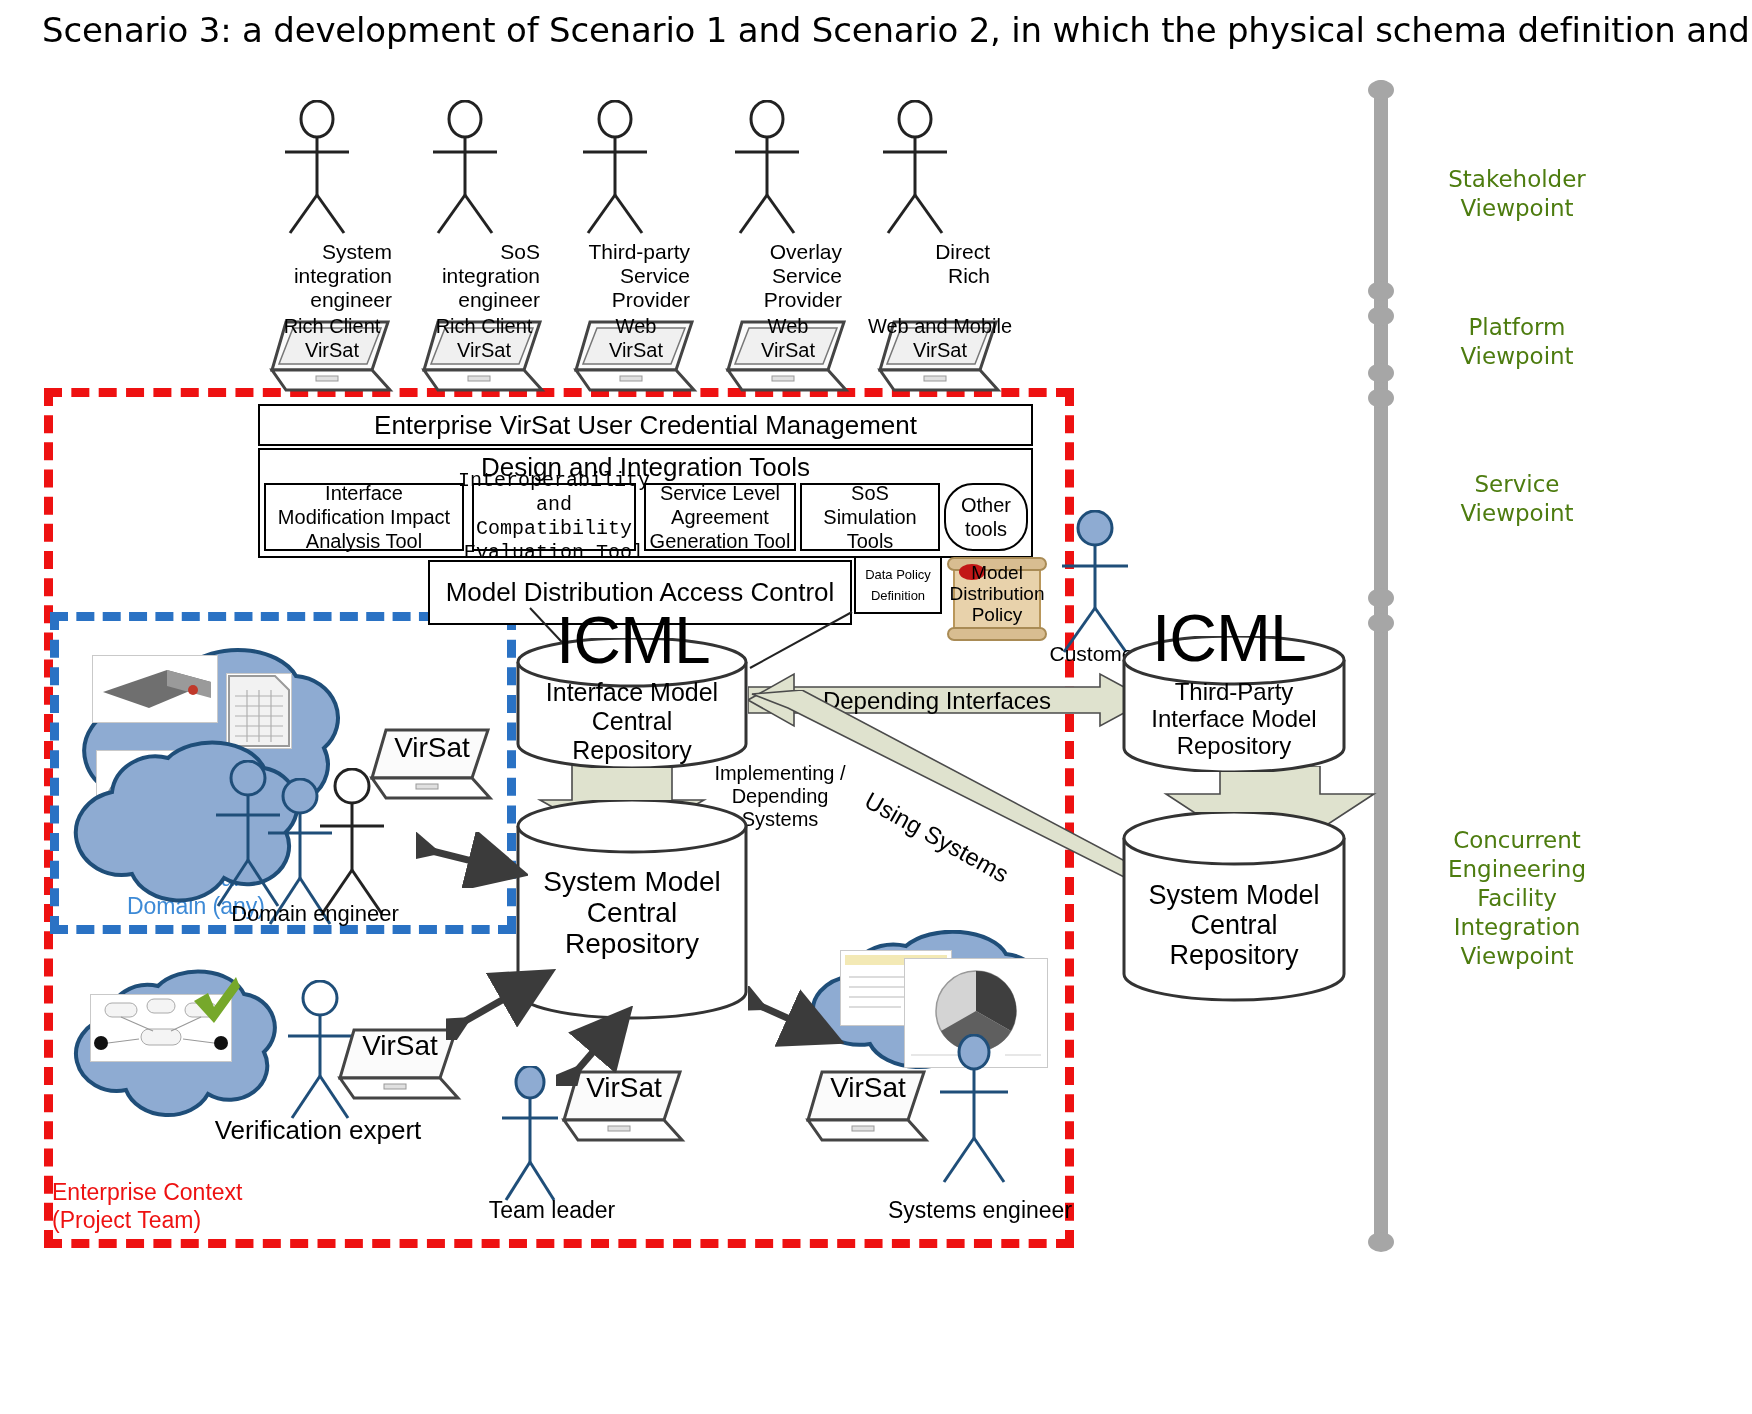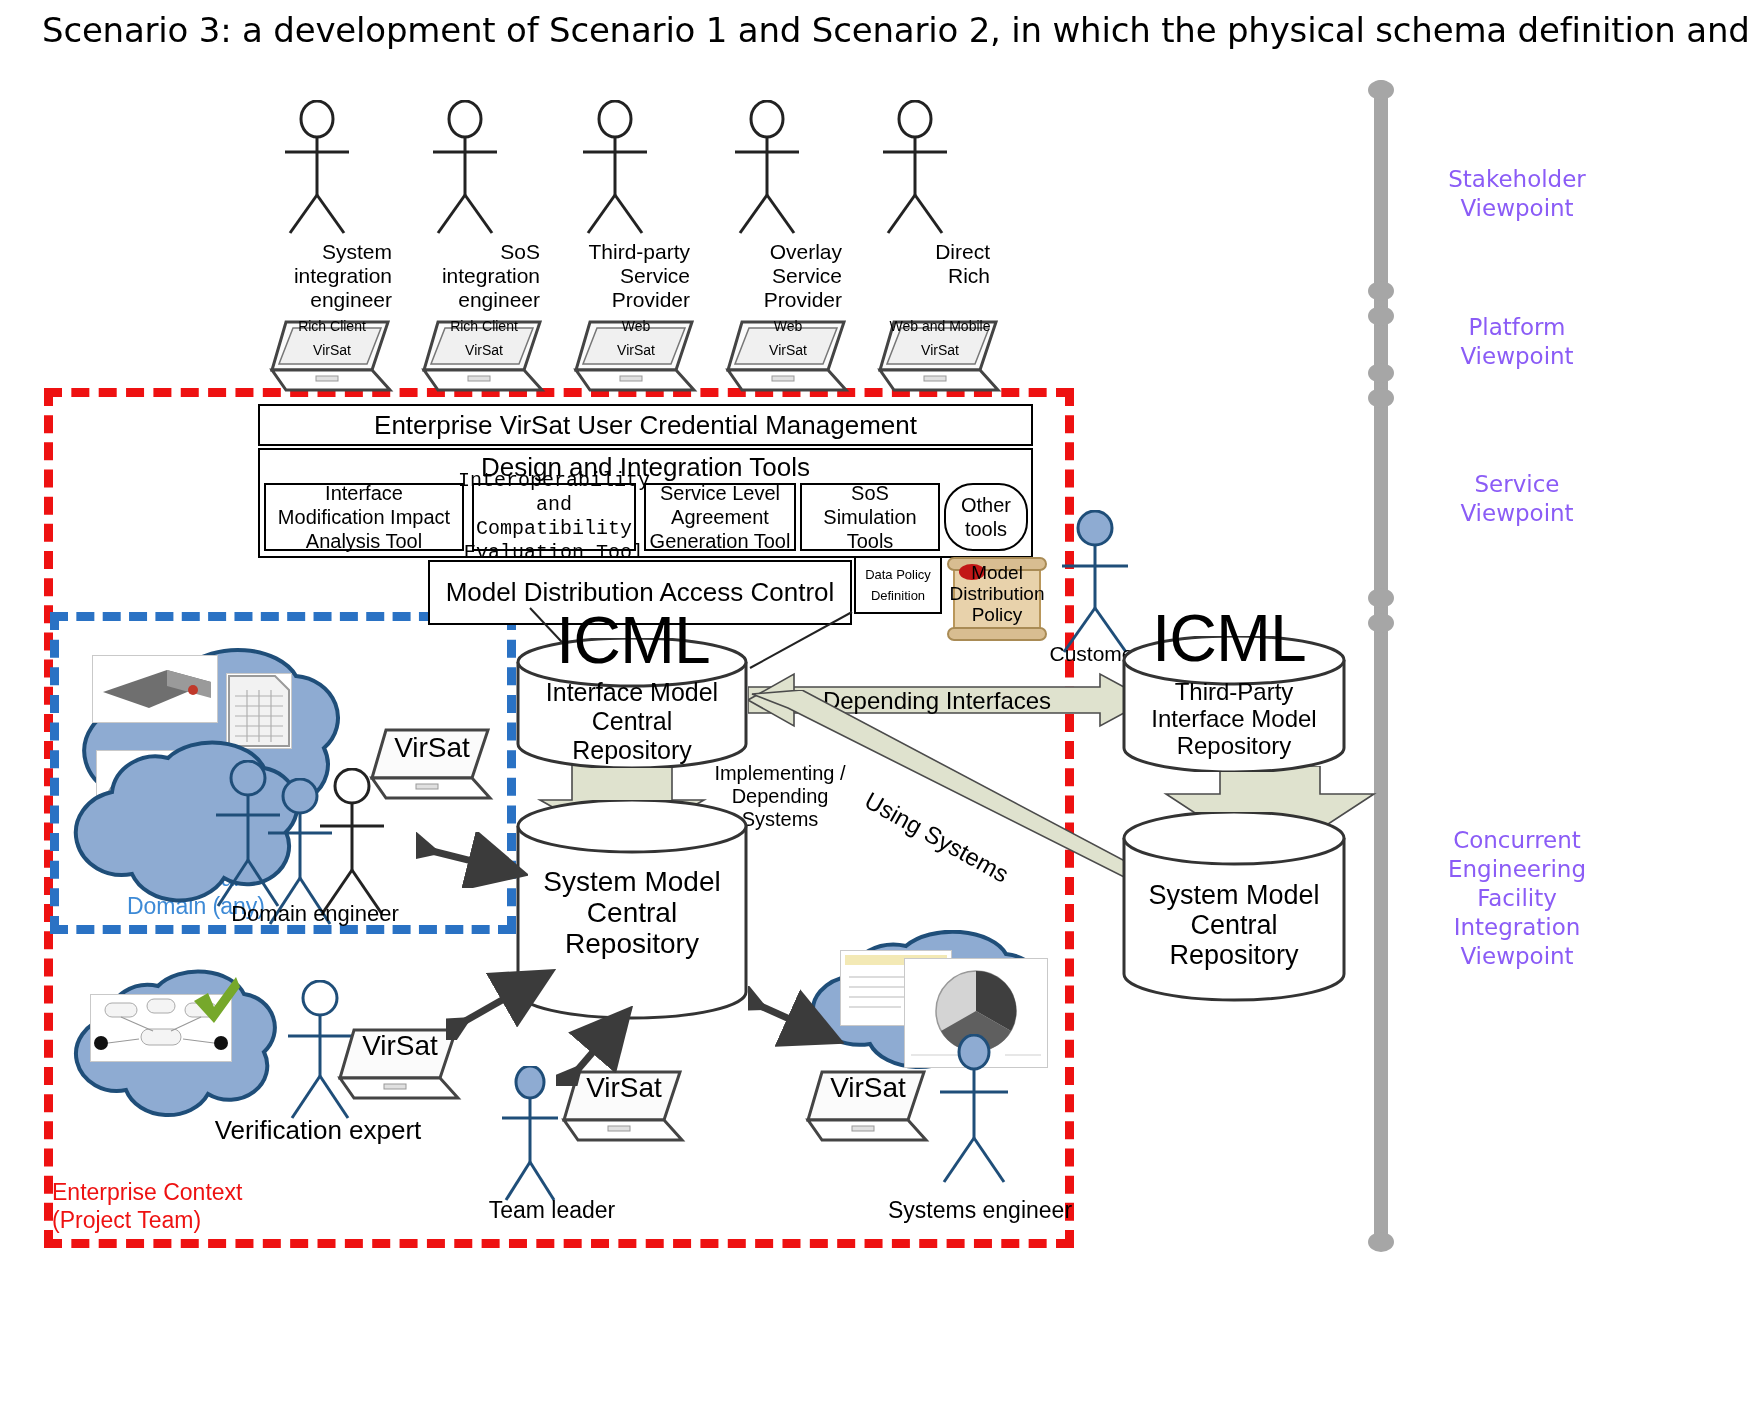--- a/index.html
+++ b/index.html
@@ -10,21 +10,21 @@
   
   #title{left:42px;top:10px;width:1760px;font-size:34px;white-space:nowrap;
          font-family:"DejaVu Sans",sans-serif;letter-spacing:-0.2px;}
 
   
   .stick{width:90px;height:135px;}
   .actor-label{width:150px;font-size:21px;line-height:24px;text-align:right;}
 
   
   .laptop{width:128px;height:78px;}
-  .laptop-txt{position:absolute;width:128px;text-align:center;font-size:14px;
+  .laptop-txt{position:absolute;width:128px;text-align:center;font-size:20px;
               line-height:24px;top:-4px;left:0;z-index:5;}
 
   
   .box{border:2px solid #000;background:#fff;box-sizing:border-box;
        display:flex;align-items:center;justify-content:center;text-align:center;}
 
   #credbox{left:258px;top:404px;width:775px;height:42px;font-size:26px;}
   #ditools{left:258px;top:448px;width:775px;height:108px;}
   #ditools-title{left:258px;top:450px;width:775px;height:34px;font-size:26px;
                  display:flex;align-items:center;justify-content:center;}
@@ -52,21 +52,21 @@
   
   .cyl{position:absolute;}
   .cyl-txt{position:absolute;text-align:center;font-size:25px;line-height:29px;}
   .icml{position:absolute;font-size:66px;font-family:"Liberation Sans",sans-serif;
         letter-spacing:-1px;z-index:6;}
 
   
   #timeline{left:1374px;top:80px;width:14px;height:1170px;}
   .tl-dot{position:absolute;width:26px;height:20px;border-radius:50%;
           background:#a6a6a6;left:1368px;}
-  .vp-label{position:absolute;width:230px;text-align:center;color:#8b5cf6;
+  .vp-label{position:absolute;width:230px;text-align:center;color:#4d7c0f;
             font-size:23px;line-height:29px;font-family:"DejaVu Sans",sans-serif;}
 
   
   .cloud{position:absolute;}
   .cloudimg{position:absolute;background:#fff;border:1px solid #c9c9c9;}
 
   
   .flowlabel{position:absolute;font-size:24px;line-height:26px;text-align:center;}
   .small-label{position:absolute;font-size:21px;line-height:24px;text-align:center;}
 </style>

